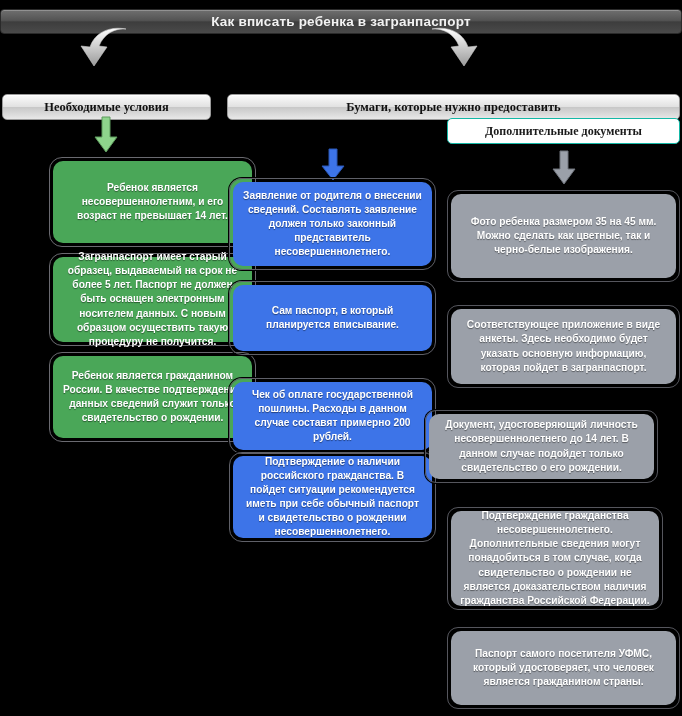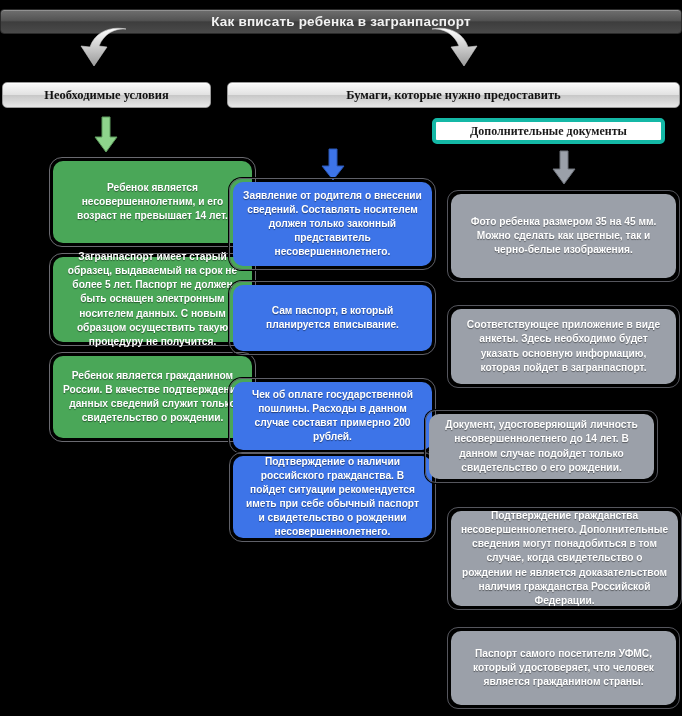--- a/index.html
+++ b/index.html
@@ -53,20 +53,21 @@
   .silver-header {
     position: absolute;
     height: 26px;
     border-radius: 5px;
     background: linear-gradient(to bottom, #fbfbfb 0%, #e2e2e2 48%, #c8c8c8 52%, #e8e8e8 100%);
     border: 1px solid #9a9a9a;
     display: flex;
     align-items: center;
     justify-content: center;
     box-shadow: inset 0 1px 0 #ffffff;
+    margin-top: 12px;
   }
   .silver-header .label {
     color: #111111;
     font-size: 12.5px;
     font-weight: 700;
     font-family: "Liberation Serif", serif;
     text-align: center;
     padding: 0 8px;
   }
   #hdr-conditions { left: 2px;   top: 82px; width: 209px; }
@@ -88,23 +89,23 @@
     text-align: center;
     padding: 0 6px;
   }
   #hdr-main-docs {
     left: 229px; top: 118px; width: 207px;
     background: #3d6fe0;
     border: 1px solid #2d56b8;
   }
   #hdr-main-docs .label { color: #ffffff; }
   #hdr-extra-docs {
-    left: 432px; top: 118px; width: 233px;
+    left: 447px; top: 118px; width: 233px;
     background: #ffffff;
-    border: 4px solid #14b8a6;
+    border: 1px solid #14b8a6;
   }
   #hdr-extra-docs .label { color: #1a1a1a; }
 
   
   .straight-arrow { position: absolute; }
 
   
   .node {
     position: absolute;
     border-radius: 13px;
@@ -148,21 +149,21 @@
   
   #b1 { left: 229px; top: 178px; width: 207px; height: 92px; }
   #b2 { left: 229px; top: 281px; width: 207px; height: 74px; }
   #b3 { left: 229px; top: 378px; width: 207px; height: 76px; }
   #b4 { left: 229px; top: 452px; width: 207px; height: 90px; }
 
   
   #r1 { left: 447px; top: 190px; width: 233px; height: 92px; }
   #r2 { left: 447px; top: 305px; width: 233px; height: 83px; }
   #r3 { left: 425px; top: 410px; width: 233px; height: 73px; }
-  #r4 { left: 447px; top: 507px; width: 235px; height: 103px; }
+  #r4 { left: 447px; top: 507px; width: 216px; height: 103px; }
   #r5 { left: 447px; top: 627px; width: 233px; height: 82px; }
 </style>
 </head>
 <body>
 
 <div class="canvas">
 
   <div class="title-bar">
     <span class="label">Как вписать ребенка в загранпаспорт</span>
   </div>
@@ -235,21 +236,21 @@
   </div>
 
   <div class="node green" id="g3">
     <div class="inner">
       <span class="txt">Ребенок является гражданином России. В качестве подтверждения данных сведений служит только свидетельство о рождении.</span>
     </div>
   </div>
 
   <div class="node blue" id="b1">
     <div class="inner">
-      <span class="txt">Заявление от родителя о внесении сведений. Составлять носителем должен только законный представитель несовершеннолетнего.</span>
+      <span class="txt">Заявление от родителя о внесении сведений. Составлять заявление должен только законный представитель несовершеннолетнего.</span>
     </div>
   </div>
 
   <div class="node blue" id="b2">
     <div class="inner">
       <span class="txt">Сам паспорт, в который планируется вписывание.</span>
     </div>
   </div>
 
   <div class="node blue" id="b3">

